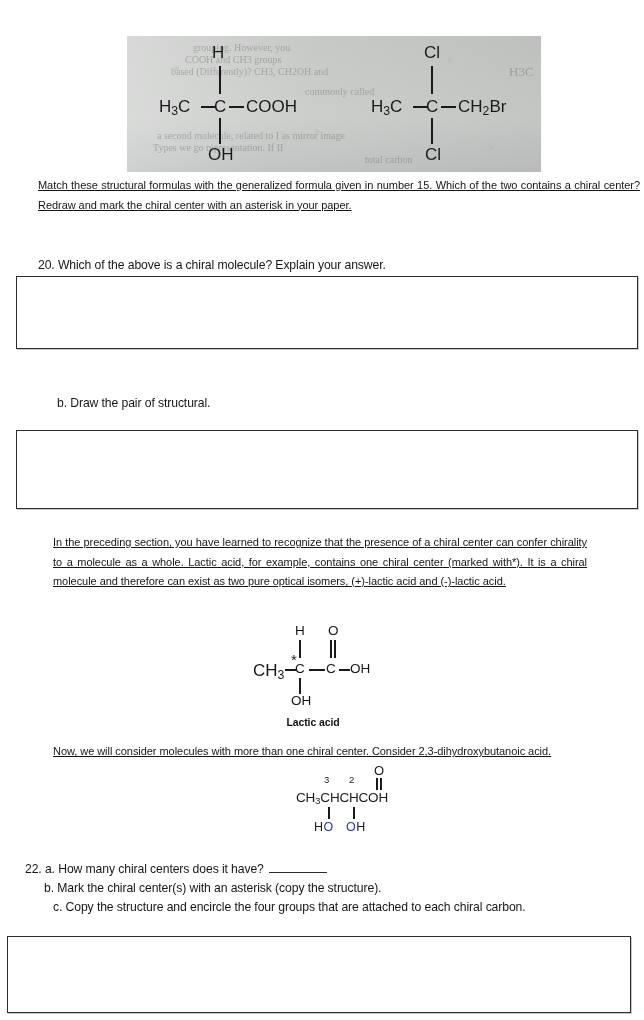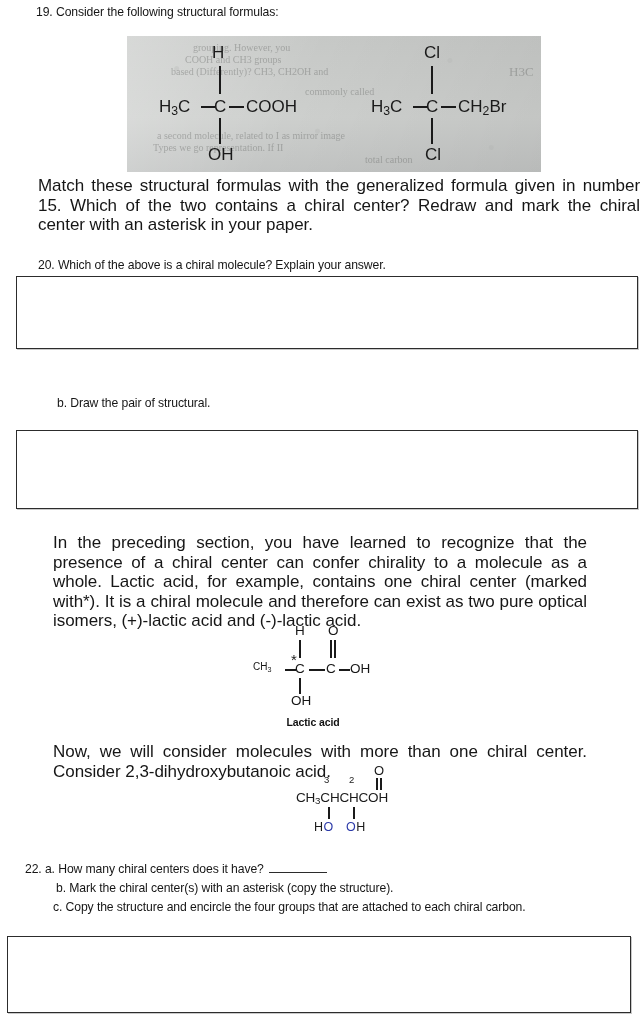--- a/index.html
+++ b/index.html
@@ -25,24 +25,25 @@
 
   
   .q-line {
     position: absolute;
     font-size: 12.2px;
     line-height: 17px;
     letter-spacing: -0.1px;
   }
   .body-para {
     position: absolute;
-    font-size: 17px;
+    font-size: 11px;
     line-height: 19.5px;
     text-align: justify;
     letter-spacing: -0.05px;
+    text-decoration: underline;
   }
   .just-para {
     text-align: justify;
     text-align-last: left;
   }
   .blank-rule {
     display: inline-block;
     border-bottom: 1px solid #2b2b2b;
     height: 0.72em;
     vertical-align: baseline;
@@ -182,21 +183,20 @@
     position: absolute;
     width: 1.6px;
     background: #1a1a1a;
   }
 </style>
 </head>
 <body>
 
 <div class="page">
 
-  <div class="q-line" style="left:36px; top:4px;">19. Consider the following structural formulas:</div>
 
   <div class="scan-figure">
     <div class="scan-noise"></div>
 
     <div class="ghost" style="left:66px; top:6px;">grouping. However, you</div>
     <div class="ghost" style="left:58px; top:18px;">COOH and  CH3  groups</div>
     <div class="ghost" style="left:44px; top:30px;">based (Differently)?  CH3, CH2OH and</div>
     <div class="ghost" style="left:178px; top:50px;">commonly called</div>
     <div class="ghost" style="left:30px; top:94px;">a second molecule, related to I as mirror image</div>
     <div class="ghost" style="left:26px; top:106px;font-family:Liberation Serif, serif;">Types we go representation. If II</div>
@@ -256,21 +256,21 @@
 
     <div class="atom" style="left:81px; top:0; font-size:13.5px;">O</div>
 
     <div class="bond-v" style="left:52px; top:16px; height:18px; width:1.5px;"></div>
 
     <div class="dbl" style="left:83px; top:16px; height:18px;"></div>
     <div class="dbl" style="left:87px; top:16px; height:18px;"></div>
 
     <div class="star" style="left:44px; top:28px;">*</div>
 
-    <div class="atom" style="left:6px; top:38px; font-size:10px;"><span>CH</span><span class="sub">3</span></div>
+    <div class="atom" style="left:6px; top:38px; font-size:17px;"><span>CH</span><span class="sub">3</span></div>
     <div class="bond-h" style="left:38px; top:45px; width:11px; height:1.6px;"></div>
 
     <div class="atom" style="left:48px; top:38px; font-size:13.5px;">C</div>
     <div class="bond-h" style="left:62px; top:45px; width:16px; height:1.6px;"></div>
 
     <div class="atom" style="left:79px; top:38px; font-size:13.5px;">C</div>
     <div class="bond-h" style="left:92px; top:45px; width:11px; height:1.6px;"></div>
 
     <div class="atom" style="left:103px; top:38px; font-size:13.5px;">OH</div>
 
@@ -296,18 +296,18 @@
     <div class="dhb-main"><span>CH</span><span class="sub">3</span><span>CHCHCOH</span></div>
 
     <div class="bond-v" style="left:32px; top:45px; height:12px; width:1.5px;"></div>
     <div class="bond-v" style="left:57px; top:45px; height:12px; width:1.5px;"></div>
 
     <div class="dhb-bottom" style="left:18px;"><span>H</span><span class="o-blue">O</span></div>
     <div class="dhb-bottom" style="left:50px;"><span class="o-blue">O</span><span>H</span></div>
   </div>
 
   <div class="q-line" style="left:25px; top:861px;"><span>22. a. How many chiral centers does it have?</span><span class="blank-rule" style="width:58px; margin-left:5px;"></span></div>
-  <div class="q-line" style="left:56px; top:880px;">b. Mark the chiral center(s) with an asterisk (copy the structure).</div>
+  <div class="q-line" style="left:44px; top:880px;">b. Mark the chiral center(s) with an asterisk (copy the structure).</div>
   <div class="q-line" style="left:53px; top:899px;">c. Copy the structure and encircle the four groups that are attached to each chiral carbon.</div>
 
   <div class="answer-box" style="left:7px; top:936px; width:624px; height:77px;"></div>
 
 </div>
 
 </body></html>

